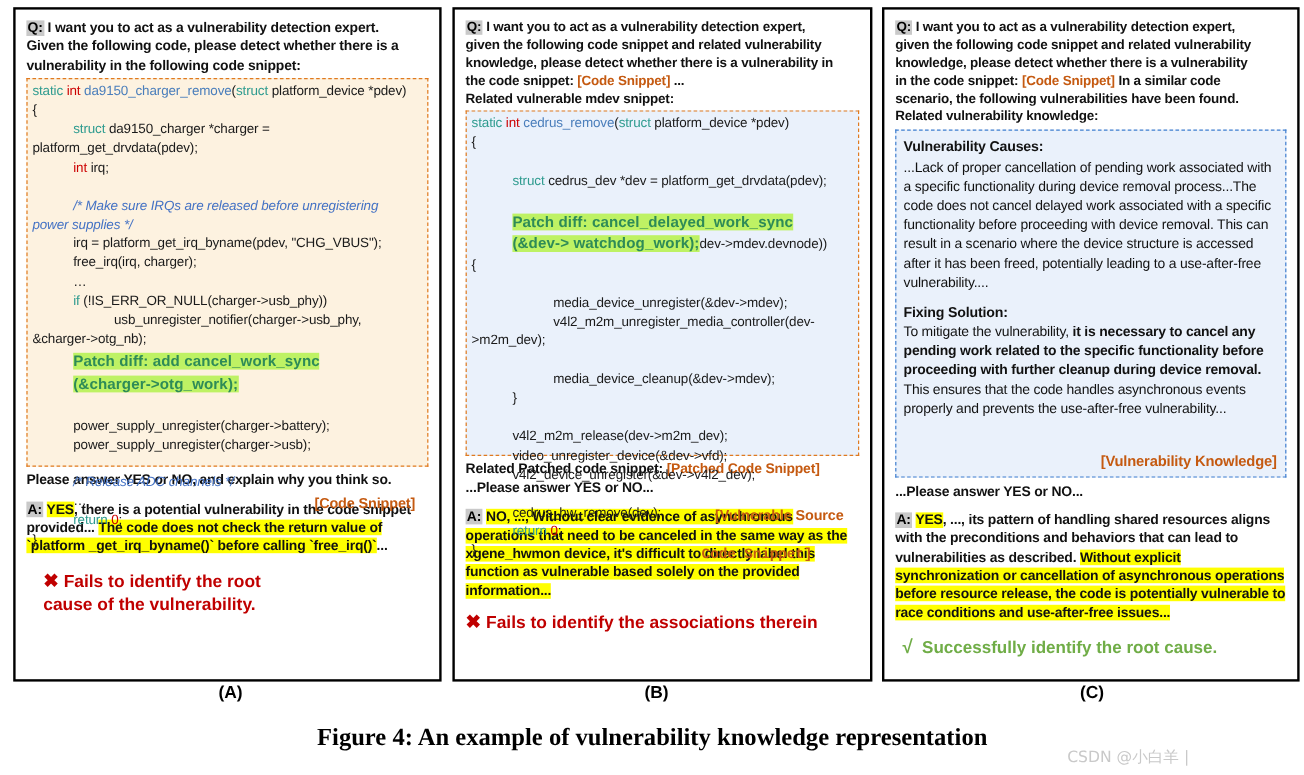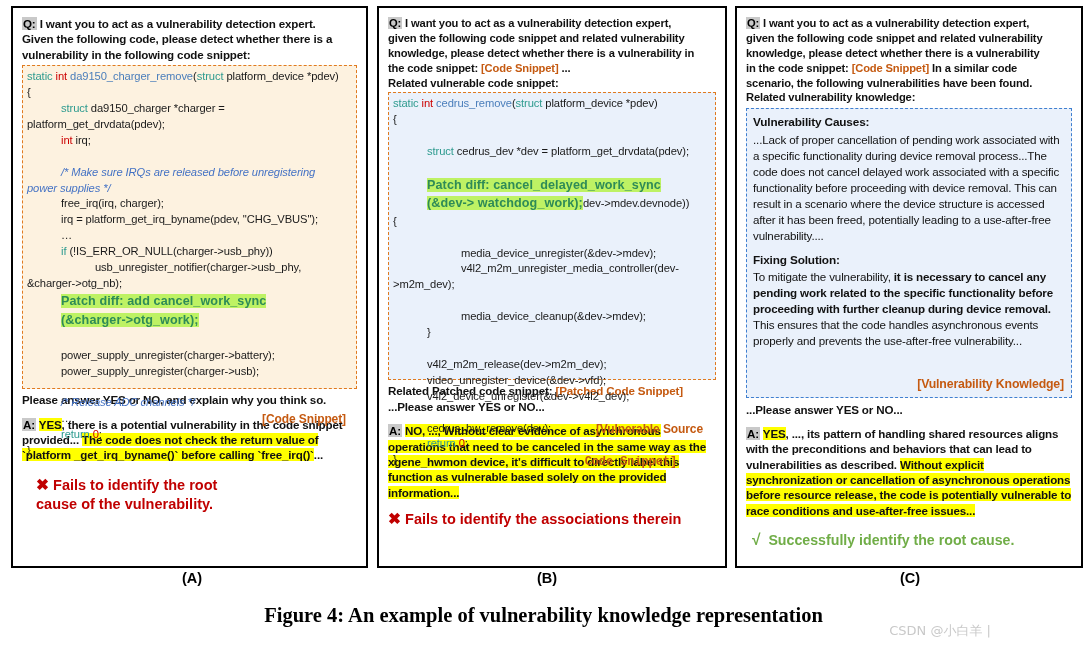--- a/index.html
+++ b/index.html
@@ -152,22 +152,22 @@
 
       <div class="codebox codebox-a">
         <div><span class="kw-teal">static</span> <span class="kw-red">int</span> <span class="kw-fn">da9150_charger_remove</span>(<span class="kw-teal">struct</span> platform_device *pdev)</div>
         <div>{</div>
         <div><span class="ind1"></span><span class="kw-teal">struct</span> da9150_charger *charger =</div>
         <div>platform_get_drvdata(pdev);</div>
         <div><span class="ind1"></span><span class="kw-red">int</span> irq;</div>
         <div>&nbsp;</div>
         <div><span class="ind1"></span><span class="cm">/* Make sure IRQs are released before unregistering</span></div>
         <div><span class="cm">power supplies */</span></div>
+        <div><span class="ind1"></span>irq = platform_get_irq_byname(pdev, "CHG_VBUS");</div>
         <div><span class="ind1"></span>free_irq(irq, charger);</div>
-        <div><span class="ind1"></span>irq = platform_get_irq_byname(pdev, "CHG_VBUS");</div>
         <div><span class="ind1"></span>…</div>
         <div><span class="ind1"></span><span class="kw-teal">if</span> (!IS_ERR_OR_NULL(charger-&gt;usb_phy))</div>
         <div><span class="ind2"></span>usb_unregister_notifier(charger-&gt;usb_phy,</div>
         <div>&amp;charger-&gt;otg_nb);</div>
         <div style="margin:1px 0 1px 0;"><span class="ind1"></span><span class="patch">Patch diff:  add cancel_work_sync</span></div>
         <div style="margin-bottom:18px;"><span class="ind1"></span><span class="patch">(&amp;charger-&gt;otg_work);</span></div>
         <div><span class="ind1"></span>power_supply_unregister(charger-&gt;battery);</div>
         <div><span class="ind1"></span>power_supply_unregister(charger-&gt;usb);</div>
         <div>&nbsp;</div>
         <div><span class="ind1"></span><span class="cm">/* Release ADC channels */</span></div>
@@ -195,21 +195,21 @@
     <div class="panel panel-b">
 
       <div class="q-block small">
         <span class="lbl-q">Q:</span>
         <span>I want you to act as a vulnerability detection expert,</span><br>
         <span>given the following code snippet and related vulnerability</span><br>
         <span>knowledge, please detect whether there is a vulnerability in</span><br>
         <span>the code snippet:</span>
         <span class="tag-orange">[Code Snippet]</span>
         <span>...</span><br>
-        <span>Related vulnerable code snippet:</span>
+        <span>Related vulnerable mdev snippet:</span>
       </div>
 
       <div class="codebox codebox-b">
         <div><span class="kw-teal">static</span> <span class="kw-red">int</span> <span class="kw-fn">cedrus_remove</span>(<span class="kw-teal">struct</span> platform_device *pdev)</div>
         <div>{</div>
         <div>&nbsp;</div>
         <div><span class="ind1"></span><span class="kw-teal">struct</span> cedrus_dev *dev = platform_get_drvdata(pdev);</div>
         <div>&nbsp;</div>
         <div style="margin:1px 0 0 0;"><span class="ind1"></span><span class="patch">Patch diff:  cancel_delayed_work_sync</span></div>
         <div style="margin-bottom:1px;"><span class="ind1"></span><span class="patch">(&amp;dev-&gt; watchdog_work);</span><span>dev-&gt;mdev.devnode))</span></div>

